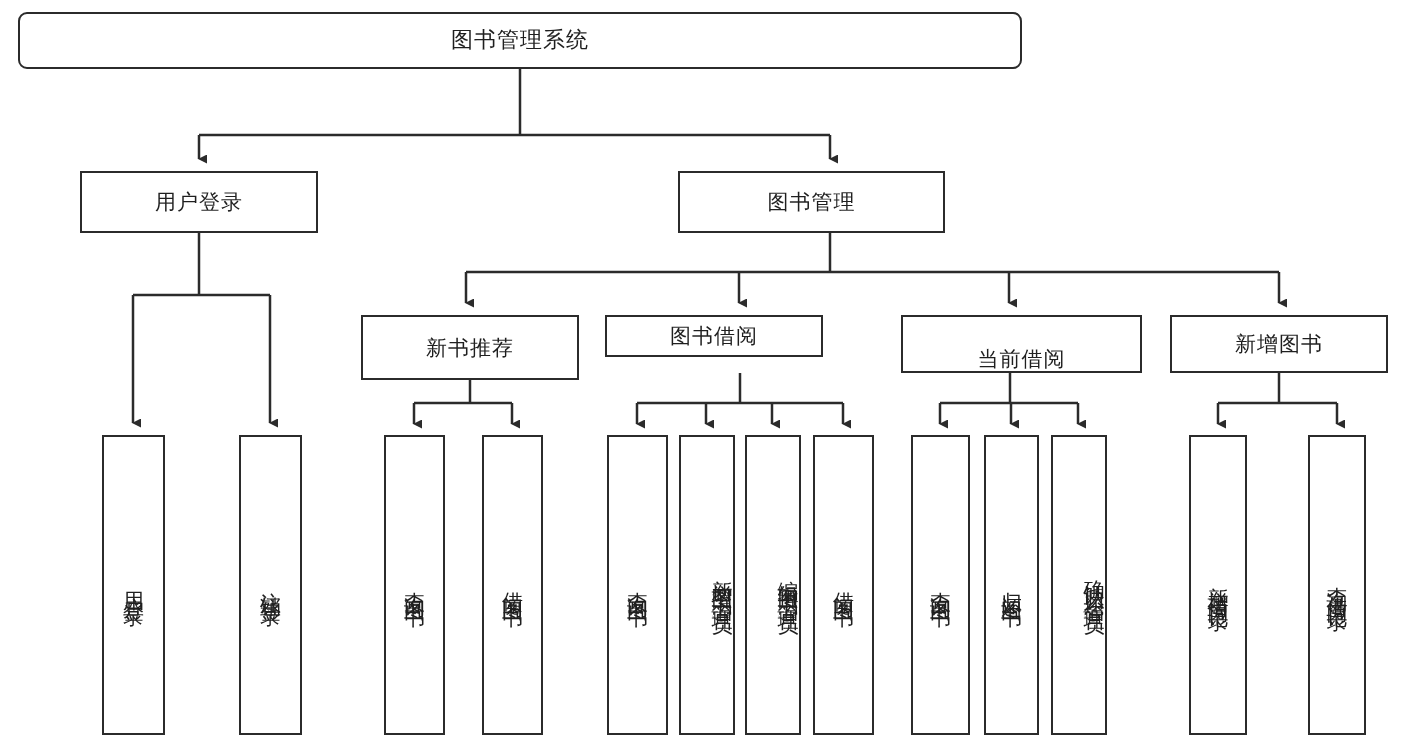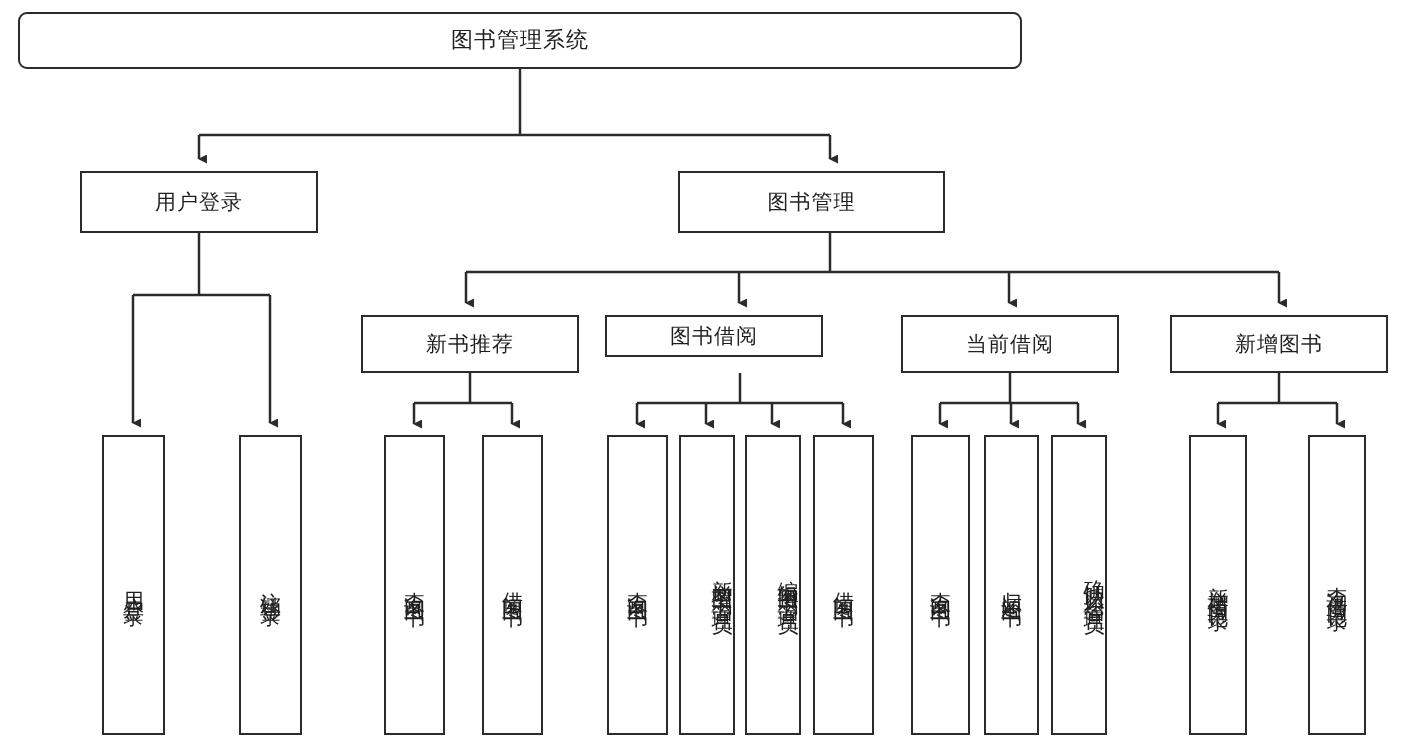--- a/index.html
+++ b/index.html
@@ -126,27 +126,27 @@
   <div id="nodes-layer">
       <div class="node horiz root" style="left: 18px; top: 12px; width: 1004px; height: 57px; border-radius: 9px;">
         <span>图书管理系统</span>
       </div>
       <div class="node horiz" style="left: 80px; top: 171px; width: 238px; height: 62px;">
         <span>用户登录</span>
       </div>
       <div class="node horiz" style="left: 678px; top: 171px; width: 267px; height: 62px;">
         <span>图书管理</span>
       </div>
-      <div class="node horiz" style="left: 361px; top: 315px; width: 218px; height: 58px;">
+      <div class="node horiz" style="left: 361px; top: 315px; width: 218px; height: 65px;">
         <span>新书推荐</span>
       </div>
       <div class="node horiz" style="left: 605px; top: 315px; width: 218px; height: 42px; align-items: center;">
         <span>图书借阅</span>
       </div>
-      <div class="node horiz" style="left: 901px; top: 315px; width: 218px; height: 58px;">
+      <div class="node horiz" style="left: 901px; top: 315px; width: 241px; height: 58px; align-items: flex-end;">
         <span>当前借阅</span>
       </div>
       <div class="node horiz" style="left: 1170px; top: 315px; width: 218px; height: 58px;">
         <span>新增图书</span>
       </div>
       <div class="node vert midalign" style="left: 102px; top: 435px; width: 63px; height: 300px;">
         <span>用户登录</span>
       </div>
       <div class="node vert midalign" style="left: 239px; top: 435px; width: 63px; height: 300px;">
         <span>注销登录</span>

